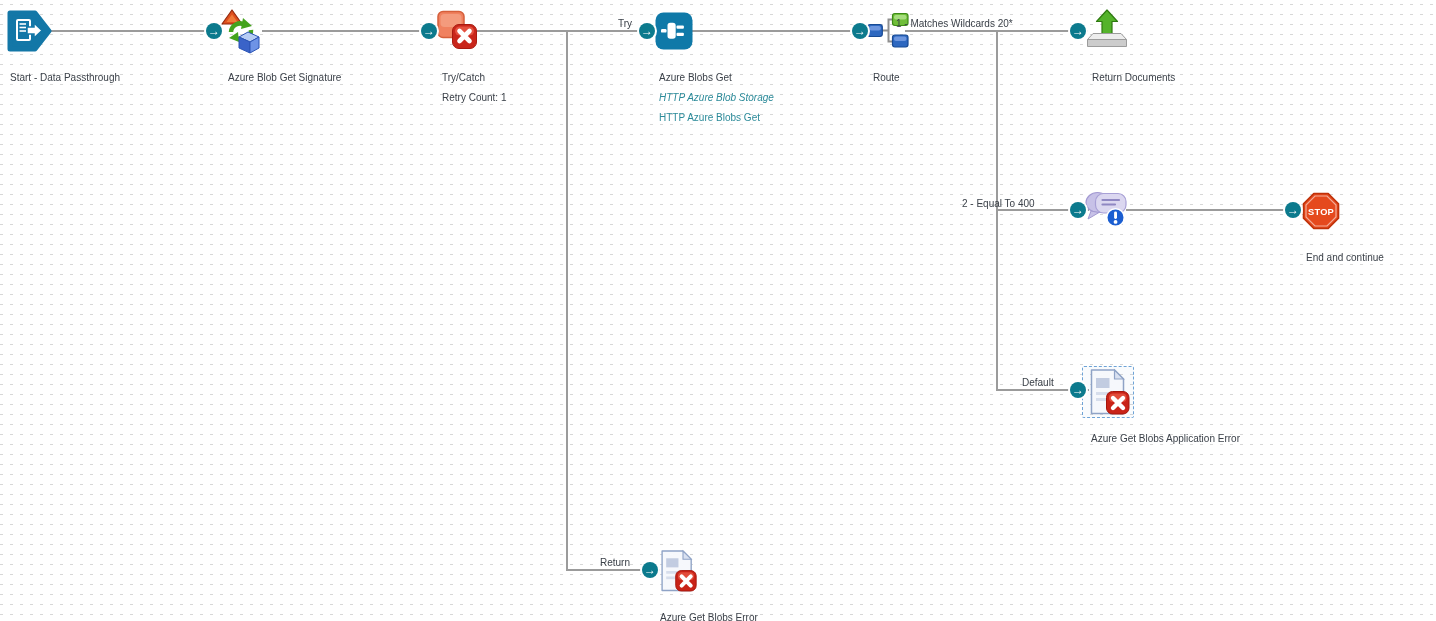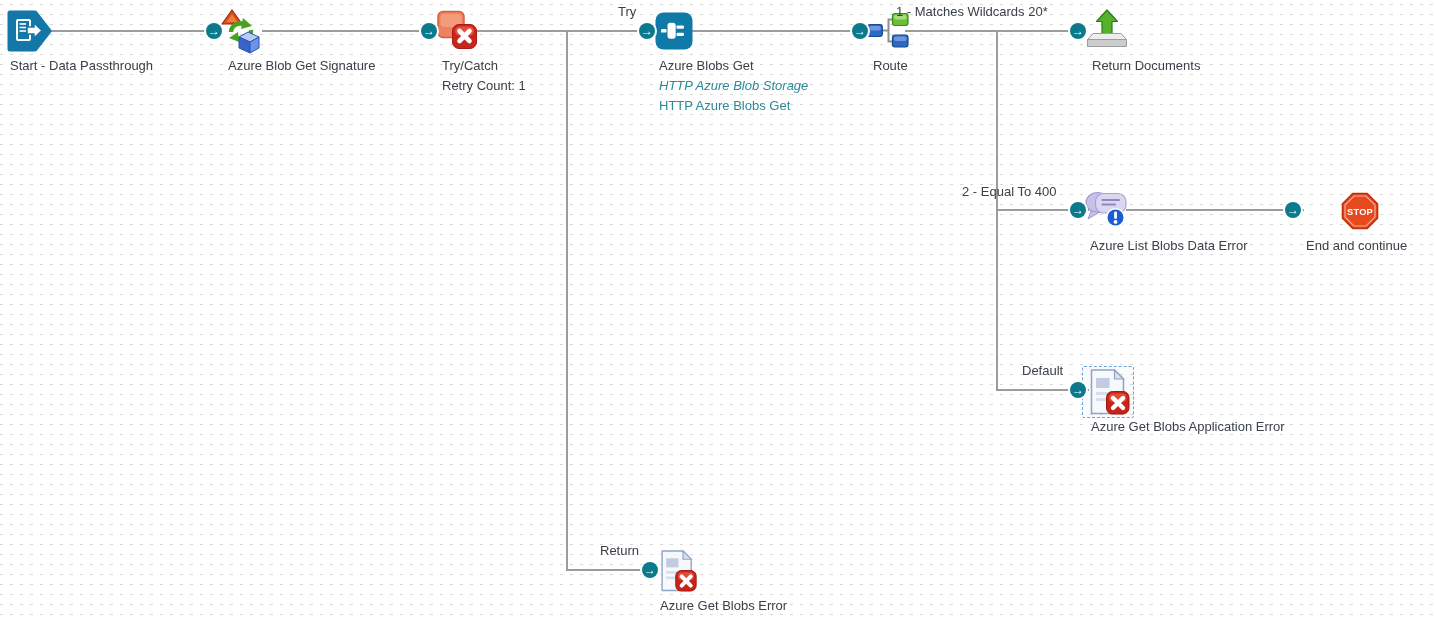--- a/index.html
+++ b/index.html
@@ -16,22 +16,22 @@
   .arrow{
     position:absolute;width:16px;height:16px;border-radius:50%;
     background:#0c7a8d;color:#ffffff;z-index:3;
     display:flex;align-items:center;justify-content:center;
     font-size:12px;font-weight:bold;line-height:1;
     box-shadow:0 0 0 2px #ffffff;
     user-select:none;
   }
   .icon{position:absolute;z-index:2;line-height:0;}
   .lbl{
-    position:absolute;z-index:4;font-size:13px;color:#3b4149;
-    white-space:nowrap;line-height:20px;
+    position:absolute;z-index:4;font-size:10px;color:#3b4149;
+    white-space:nowrap;line-height:20px;margin-top:12px;
   }
   .lbl.wrap{white-space:normal;width:205px;}
   .link{color:#2b8a99;cursor:pointer;}
   .selbox{
     position:absolute;z-index:1;width:50px;height:50px;
     border:1.5px dashed #6ea3d6;border-radius:2px;
     background:rgba(130,170,215,0.05);
   }
 </style>
 </head>
@@ -145,23 +145,22 @@
     <svg width="44" height="44" viewBox="0 0 44 44">
       <ellipse cx="12.5" cy="14.5" rx="11.5" ry="10" fill="#c7c1e7" stroke="#a39ad2" stroke-width="1.2"></ellipse>
       <polygon points="6,23 3,31 14,24.5" fill="#c7c1e7" stroke="#a39ad2" stroke-width="1"></polygon>
       <rect x="10.5" y="5.5" width="30.5" height="19.5" rx="8" fill="#dbd7f0" stroke="#a8a0d6" stroke-width="1.2"></rect>
       <path d="M17.5,12 H34 M17.5,16.5 H30" stroke="#8f87c2" stroke-width="2.2" stroke-linecap="round"></path>
       <circle cx="30.5" cy="29.5" r="8.8" fill="#1b5ed1" stroke="#ffffff" stroke-width="1.6"></circle>
       <rect x="29.1" y="23.4" width="2.9" height="7.6" rx="1.45" fill="#ffffff"></rect>
       <circle cx="30.55" cy="33.9" r="1.9" fill="#ffffff"></circle>
     </svg>
   </span>
-  <div class="lbl" style="left:1090px;top:236px;">Azure List Blobs Data Error</div>
 
-  <span class="icon" style="left:1341px;top:192px;border-radius:10px;">
+  <span class="icon" style="left:1302px;top:192px;border-radius:10px;">
     <svg width="38" height="38" viewBox="0 0 38 38">
       <polygon points="11.8,1.5 26.2,1.5 36.5,11.8 36.5,26.2 26.2,36.5 11.8,36.5 1.5,26.2 1.5,11.8" fill="#e5491d" stroke="#bf3109" stroke-width="1.6" stroke-linejoin="round"></polygon>
       <polygon points="13,4 25,4 34,13 34,25 25,34 13,34 4,25 4,13" fill="none" stroke="rgba(255,255,255,0.55)" stroke-width="1.2"></polygon>
       <text x="19" y="22.8" text-anchor="middle" font-size="9.3" font-weight="bold" fill="#ffffff" font-family="Liberation Sans, sans-serif" letter-spacing="0.2">STOP</text>
     </svg>
   </span>
   <div class="lbl" style="left:1306px;top:236px;">End and continue</div>
 
   <div class="selbox" style="left:1082px;top:366px;"></div>
   <span class="icon" style="left:1087px;top:368px;">

